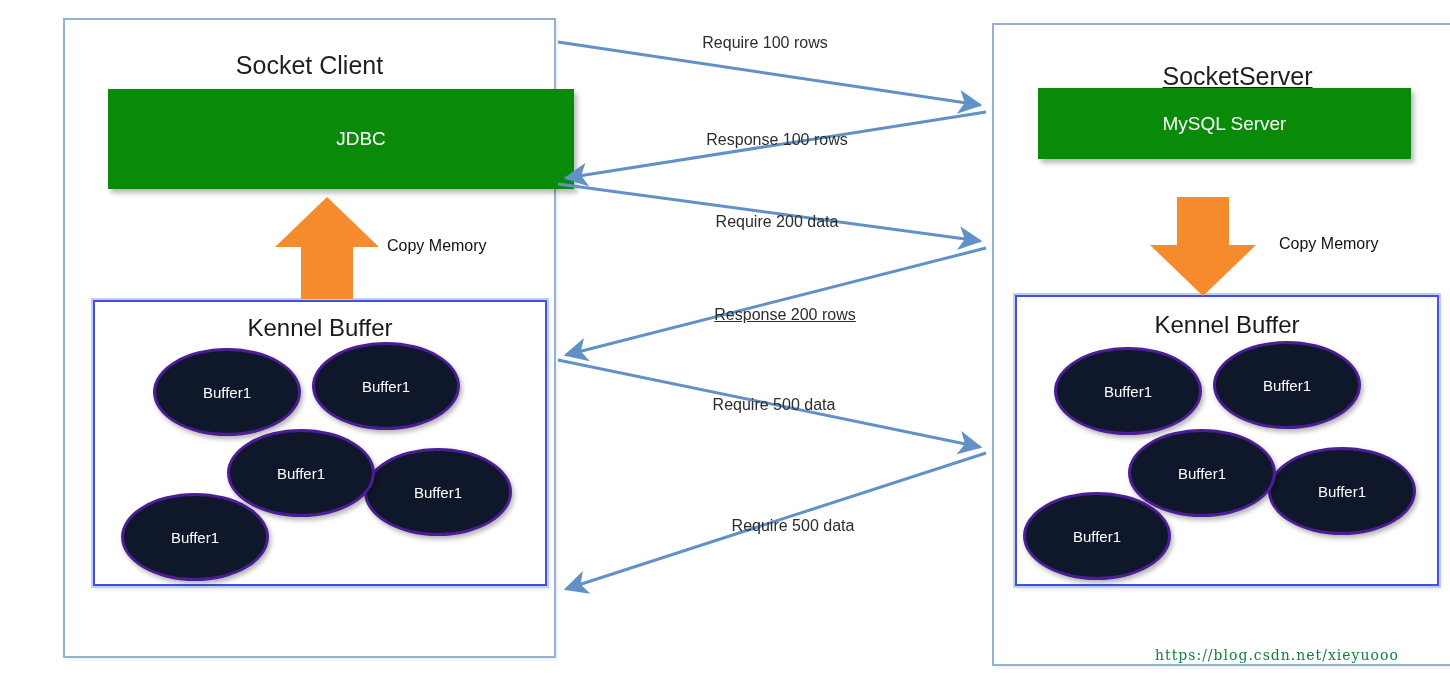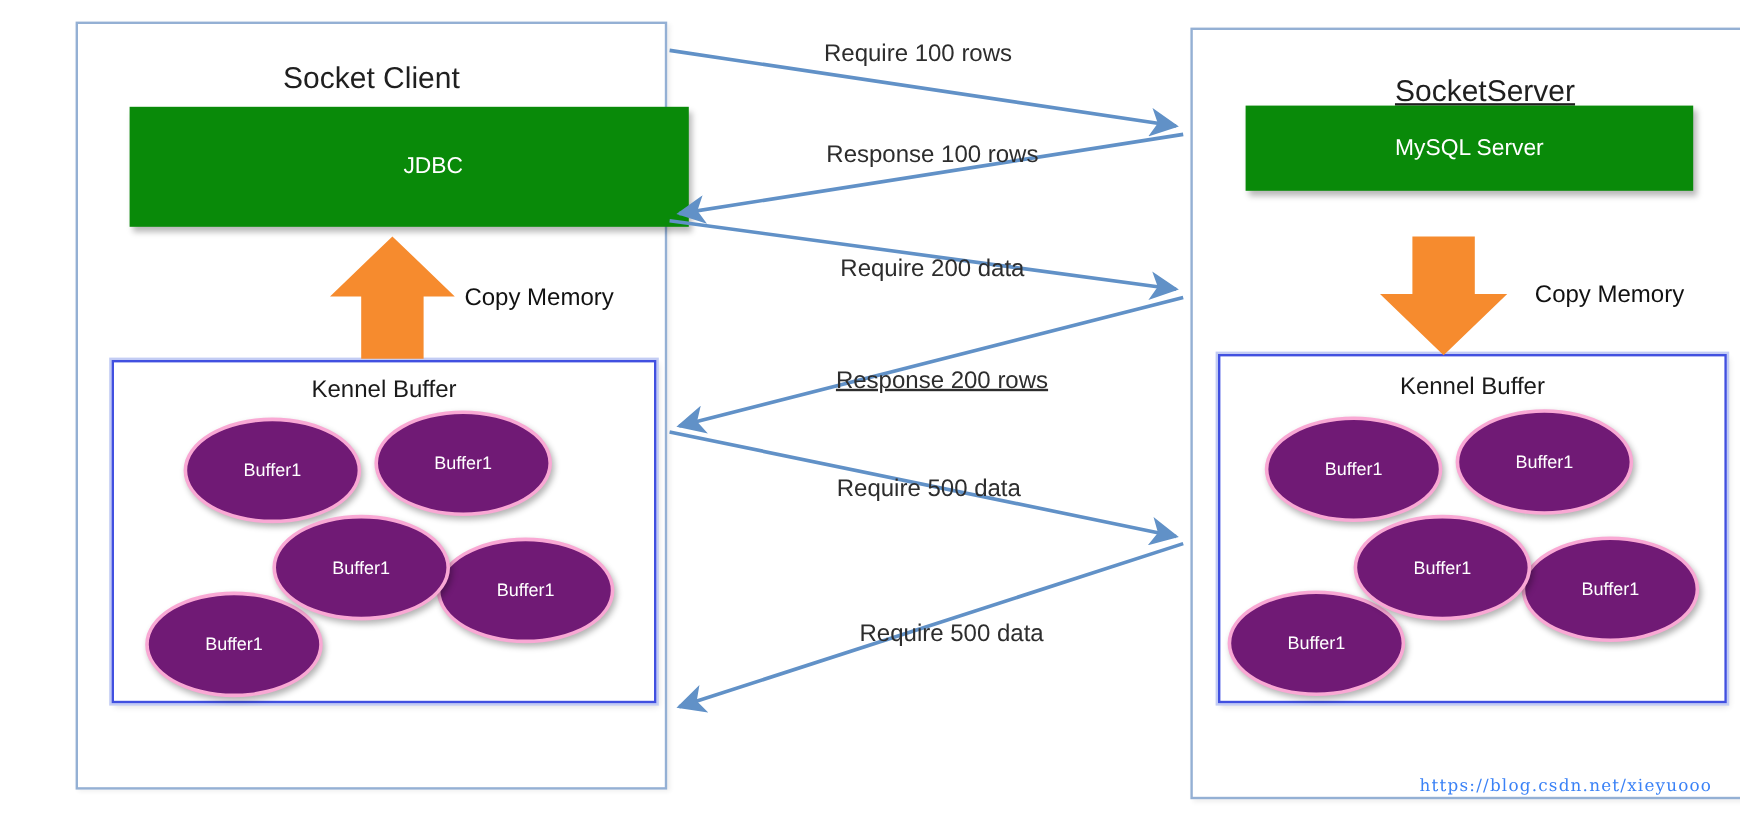--- a/index.html
+++ b/index.html
@@ -35,65 +35,65 @@
   .kennel-box{
     position:absolute;
     border:2px solid #4150e0;
     box-shadow:0 0 0 2px #c3ccf4, 2px 3px 5px rgba(0,0,0,0.12);
     background:#ffffff;
   }
   .kennel-title{
     position:absolute;
     width:100%;
     text-align:center;
-    font-size:20px;
+    font-size:24px;
     color:#1a1a1a;
   }
   .buffer-ellipse{
     position:absolute;
     width:142px;height:82px;
     border-radius:50%;
-    background:#701a75;
-    border:3px solid #f9a8d4;
+    background:#0f172a;
+    border:3px solid #4c1d95;
     box-shadow:2px 3px 5px rgba(0,0,0,0.30);
     display:flex;align-items:center;justify-content:center;
     color:#ffffff;
     font-size:15px;
   }
   .copy-memory-label{
     position:absolute;
-    font-size:20px;
+    font-size:16px;
     color:#111111;
     white-space:nowrap;
   }
   .message-label{
     position:absolute;
     transform:translateX(-50%);
-    font-size:20px;
+    font-size:16px;
     color:#2d2d2d;
     white-space:nowrap;
     z-index:5;
   }
   #arrow-layer{
     position:absolute;left:0;top:0;
     z-index:4;
     pointer-events:none;
   }
   .block-arrow-layer{
     position:absolute;left:0;top:0;
     z-index:3;
     pointer-events:none;
   }
   .watermark{
     position:absolute;
-    left:1136px;top:647px;
+    left:1108px;top:647px;
     font-family:"DejaVu Serif", serif;
     font-size:14px;
     letter-spacing:1px;
-    color:#3b82f6;
+    color:#15803d;
     white-space:nowrap;
     z-index:6;
   }
 </style>
 </head>
 <body>
 
 <div id="canvas">
 
   <div class="outer-box" style="left:16px;top:18px;width:489px;height:636px;">
@@ -151,21 +151,21 @@
       <line x1="511" y1="42" x2="933" y2="105" marker-end="url(#ah)"></line>
       <line x1="939" y1="112" x2="519" y2="178" marker-end="url(#ah)"></line>
       <line x1="511" y1="184" x2="933" y2="241" marker-end="url(#ah)"></line>
       <line x1="939" y1="248" x2="519" y2="355" marker-end="url(#ah)"></line>
       <line x1="511" y1="360" x2="933" y2="447" marker-end="url(#ah)"></line>
       <line x1="939" y1="453" x2="519" y2="589" marker-end="url(#ah)"></line>
     </g>
   </svg>
 
   <div class="message-label" style="left:718px;top:34px;">Require 100 rows</div>
-  <div class="message-label" style="left:730px;top:118px;">Response 100 rows</div>
+  <div class="message-label" style="left:730px;top:131px;">Response 100 rows</div>
   <div class="message-label" style="left:730px;top:213px;">Require 200 data</div>
   <div class="message-label" style="left:738px;top:306px;text-decoration:underline;">Response 200 rows</div>
   <div class="message-label" style="left:727px;top:396px;">Require 500 data</div>
   <div class="message-label" style="left:746px;top:517px;">Require 500 data</div>
 
   <div class="watermark">https://blog.csdn.net/xieyuooo</div>
 
 </div>
 
 </body></html>

